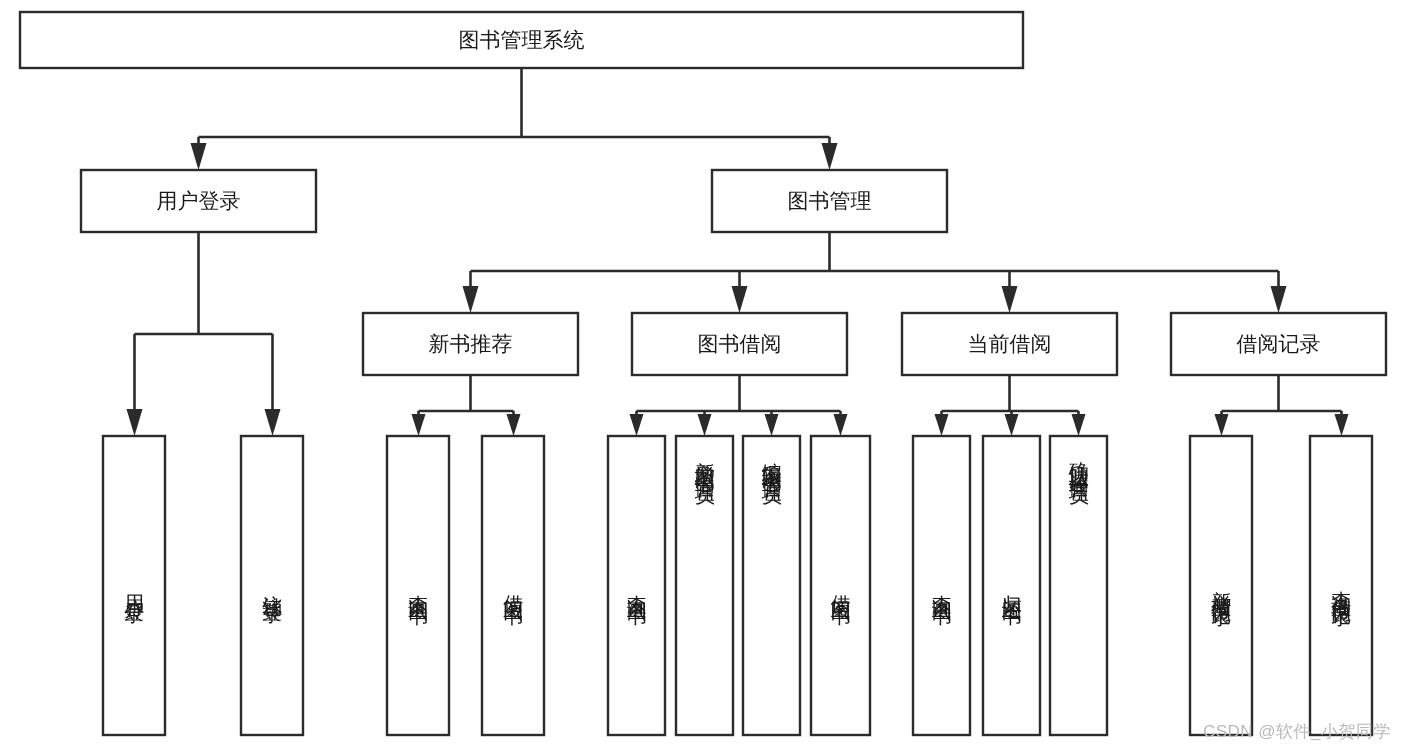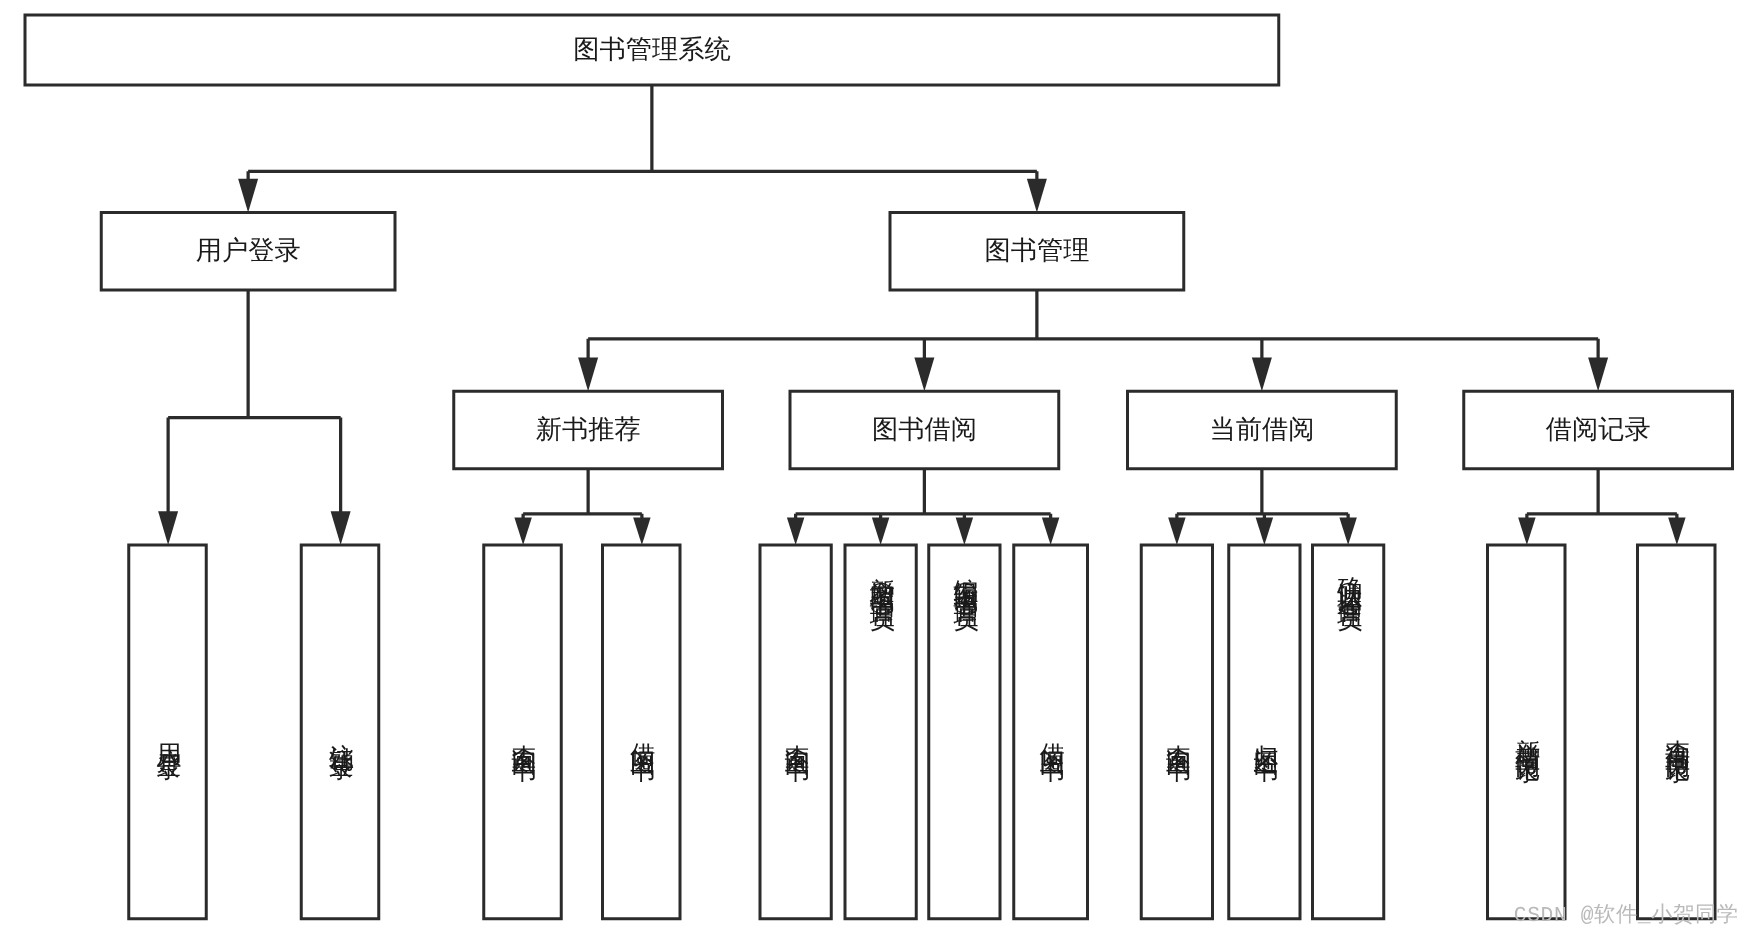--- a/index.html
+++ b/index.html
@@ -70,21 +70,21 @@
     line-height: 1.08;
     letter-spacing: 3.5px;
     color: #1a1a1a;
     white-space: nowrap;
     text-align: center;
   }
   #watermark {
     position: absolute;
     right: 14px;
     bottom: 4px;
-    font-family: Liberation Mono, monospace;
+    font-family: Liberation Sans, sans-serif;
     font-size: 17px;
     color: #b9b9b9;
     letter-spacing: 0.5px;
     user-select: none;
     margin-top: 20px;
   }
 </style>
 </head>
 <body>
 

